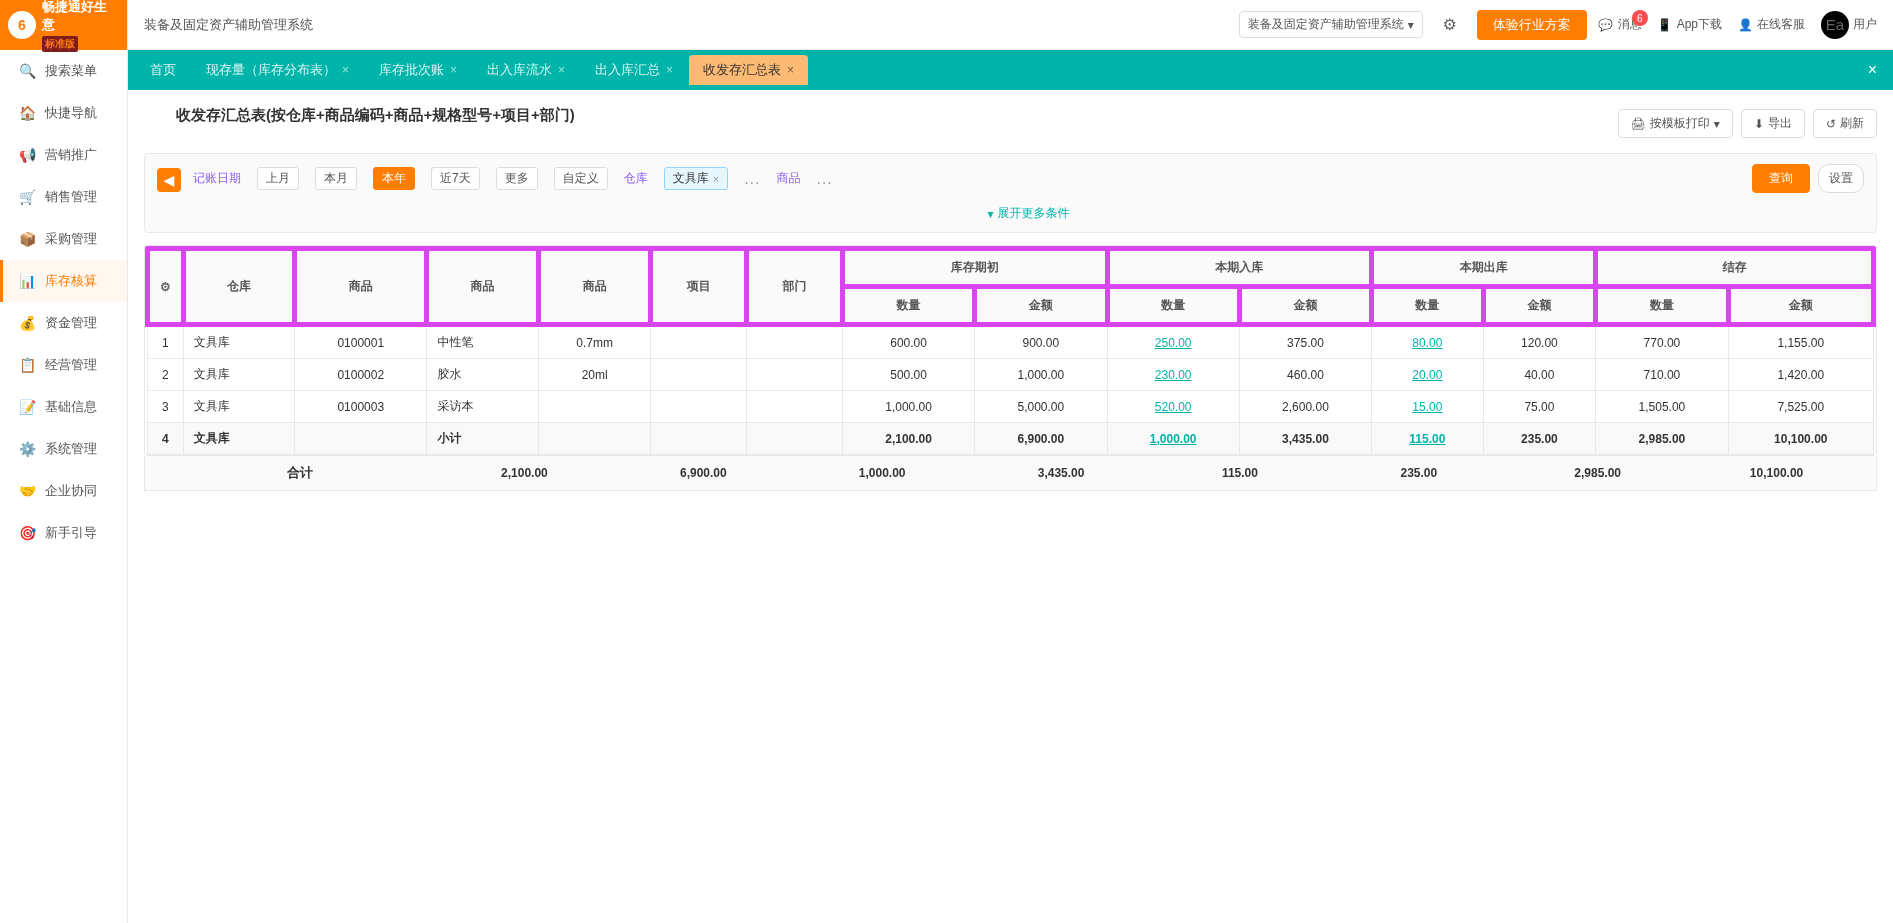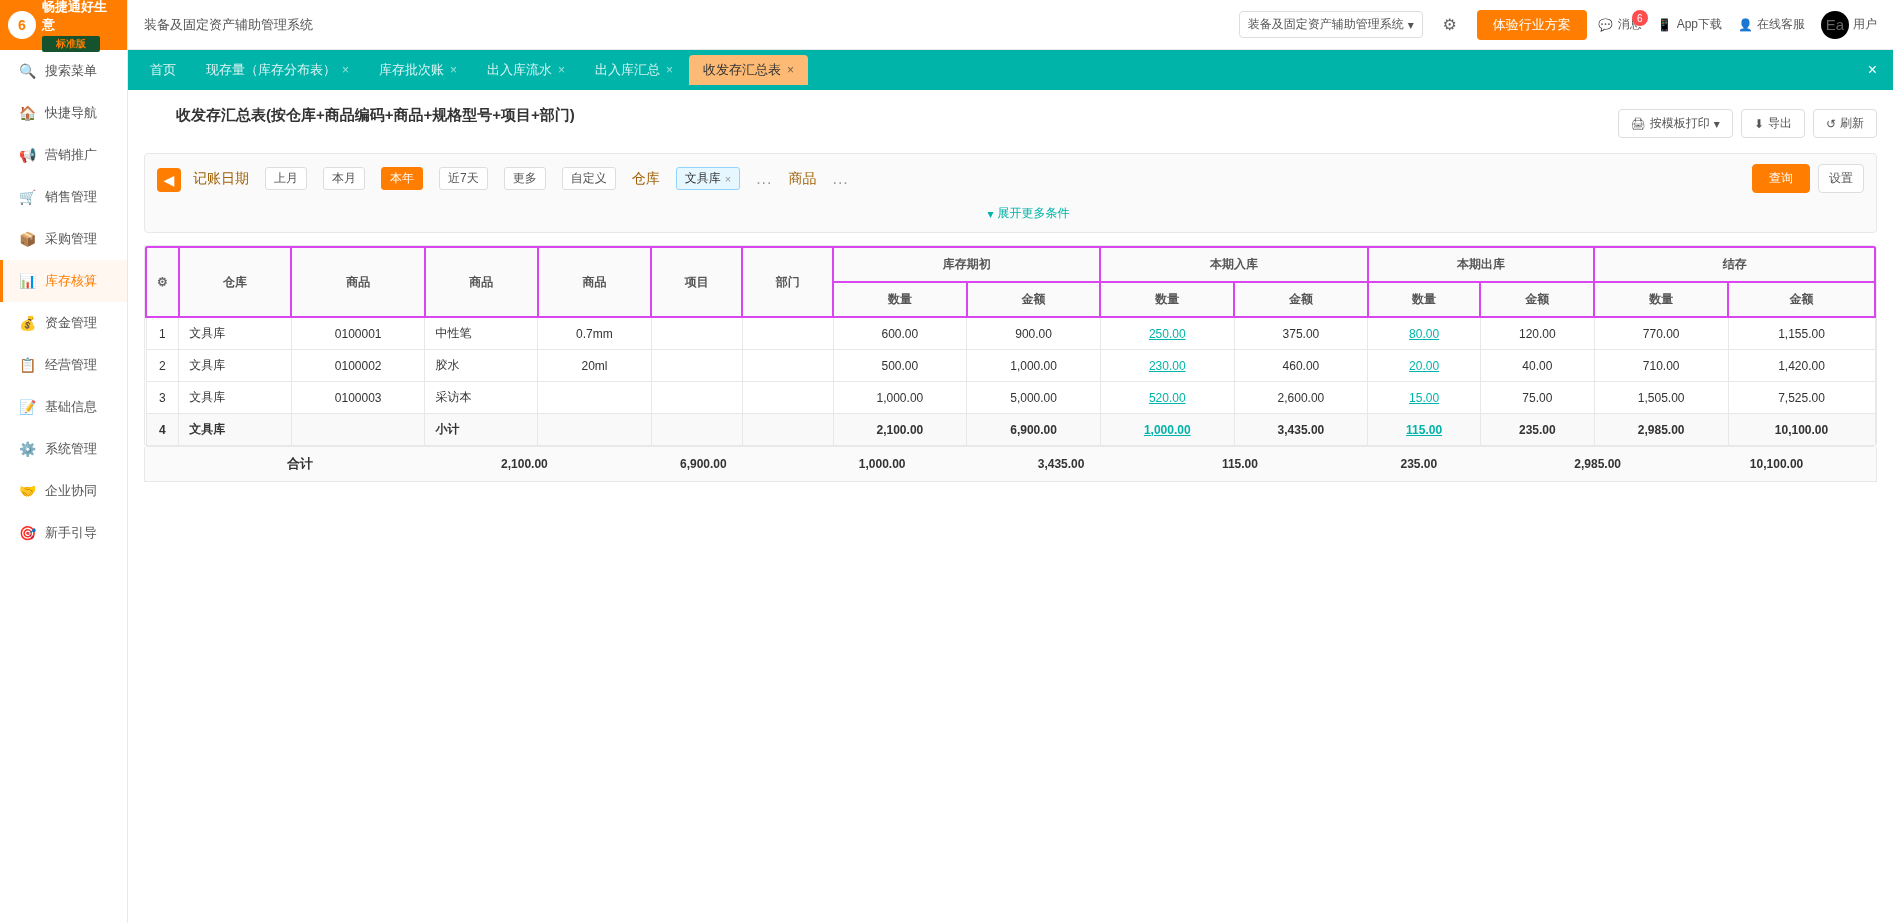--- a/index.html
+++ b/index.html
@@ -2,21 +2,21 @@
 <html><head>
   <meta charset="utf-8">
   <style>
     * { margin: 0; padding: 0; box-sizing: border-box; }
     body { font-family: 'Microsoft YaHei', Arial, sans-serif; font-size: 13px; background: #f5f5f5; color: #333; display: flex; height: 923px; overflow: hidden; }
 
     
     .sidebar { width: 128px; background: #fff; border-right: 1px solid #e8e8e8; display: flex; flex-direction: column; flex-shrink: 0; }
     .sidebar-logo { background: #ff7d00; padding: 12px 8px; display: flex; align-items: center; gap: 6px; color: #fff; font-size: 13px; font-weight: bold; height: 50px; }
     .sidebar-logo .logo-icon { width: 28px; height: 28px; background: #fff; border-radius: 50%; display: flex; align-items: center; justify-content: center; color: #ff7d00; font-weight: bold; font-size: 14px; flex-shrink: 0; }
-    .sidebar-tag { background: #14532d; color: #ff7d00; font-size: 10px; padding: 1px 14px; border-radius: 2px; margin-top: 2px; display: inline-block; }
+    .sidebar-tag { background: #7f1d1d; color: #ff7d00; font-size: 10px; padding: 1px 3px; border-radius: 2px; margin-top: 2px; display: inline-block; }
     .sidebar-item { display: flex; align-items: center; gap: 8px; padding: 12px 16px; cursor: pointer; color: #555; font-size: 13px; border-left: 3px solid transparent; }
     .sidebar-item.active { background: #fff7f0; color: #ff7d00; border-left-color: #ff7d00; }
     .sidebar-item .item-icon { width: 18px; height: 18px; display: flex; align-items: center; justify-content: center; font-size: 14px; flex-shrink: 0; }
 
     
     .main { flex: 1; display: flex; flex-direction: column; overflow: hidden; }
 
     
     .top-header { height: 50px; background: #fff; border-bottom: 1px solid #e8e8e8; display: flex; align-items: center; padding: 0 16px; gap: 12px; flex-shrink: 0; }
     .system-title { color: #555; font-size: 13px; flex: 1; }
@@ -39,38 +39,38 @@
     .content { flex: 1; background: #f0f2f5; overflow-y: auto; padding: 0; }
     .page-container { background: #fff; margin: 0; padding: 16px; min-height: 100%; }
 
     .page-title { font-size: 15px; font-weight: bold; color: #333; margin-bottom: 16px; margin-left: 32px; }
 
     
     .filter-bar { display: flex; align-items: flex-start; gap: 12px; background: #fafafa; border: 1px solid #e8e8e8; border-radius: 4px; padding: 10px 12px; margin-bottom: 12px; }
     .filter-toggle { background: #ff7d00; color: #fff; border: none; width: 24px; height: 24px; border-radius: 4px; cursor: pointer; font-size: 14px; display: flex; align-items: center; justify-content: center; flex-shrink: 0; margin-top: 4px; }
     .filter-fields { display: flex; flex-direction: column; gap: 8px; flex: 1; }
     .filter-row { display: flex; align-items: center; gap: 16px; flex-wrap: wrap; }
-    .filter-label { color: #a16207; font-size: 14px; white-space: nowrap; }
+    .filter-label { color: #8b5cf6; font-size: 12px; white-space: nowrap; }
     .date-shortcuts { display: flex; align-items: center; gap: 16px; }
     .date-btn { padding: 2px 8px; border: 1px solid #ddd; border-radius: 3px; cursor: pointer; font-size: 12px; color: #555; background: #fff; }
     .date-btn.active { background: #ff7d00; color: #fff; border-color: #ff7d00; }
     .date-range { font-size: 12px; color: #999; margin-top: 2px; }
     .filter-tag { display: flex; align-items: center; gap: 4px; background: #e6f7ff; border: 1px solid #91d5ff; border-radius: 3px; padding: 2px 8px; font-size: 12px; color: #333; }
     .filter-tag .tag-close { cursor: pointer; color: #999; font-size: 11px; }
     .filter-dots { color: #999; cursor: pointer; font-size: 16px; letter-spacing: 1px; }
     .expand-btn { display: flex; align-items: center; gap: 4px; color: #00b4aa; cursor: pointer; font-size: 12px; border: none; background: none; }
     .action-btn { display: flex; align-items: center; gap: 4px; padding: 5px 12px; border: 1px solid #ddd; border-radius: 4px; cursor: pointer; font-size: 12px; color: #555; background: #fff; }
     .query-btn { background: #ff7d00; color: #fff; border-color: #ff7d00; padding: 5px 16px; }
-    .settings-btn { padding: 5px 10px; }
+    .settings-btn { padding: 5px 10px; border-radius: 11px; }
 
     
     .table-wrapper { border: 1px solid #e8e8e8; border-radius: 4px; overflow: hidden; }
     table { width: 100%; border-collapse: collapse; font-size: 12px; }
     thead tr { background: #f5f5f5; }
-    thead th { padding: 8px 10px; border: 2px solid #d946ef; text-align: center; font-weight: 600; color: #555; white-space: nowrap; }
+    thead th { padding: 8px 10px; border: 5px solid #d946ef; text-align: center; font-weight: 600; color: #555; white-space: nowrap; }
     .th-group { background: #fafafa; }
     tbody tr { background: #fff; }
     tbody tr.subtotal { background: #f9f9f9; font-weight: bold; }
     tbody td { padding: 7px 10px; border: 1px solid #e8e8e8; text-align: center; color: #333; }
     .td-left { text-align: left; }
     .td-link { color: #00b4aa; text-decoration: underline; cursor: pointer; }
     .settings-col { width: 30px; text-align: center; cursor: pointer; color: #666; }
 
     
     .table-footer { background: #fafafa; border: 1px solid #e8e8e8; border-top: none; display: flex; align-items: center; padding: 8px 10px; }

